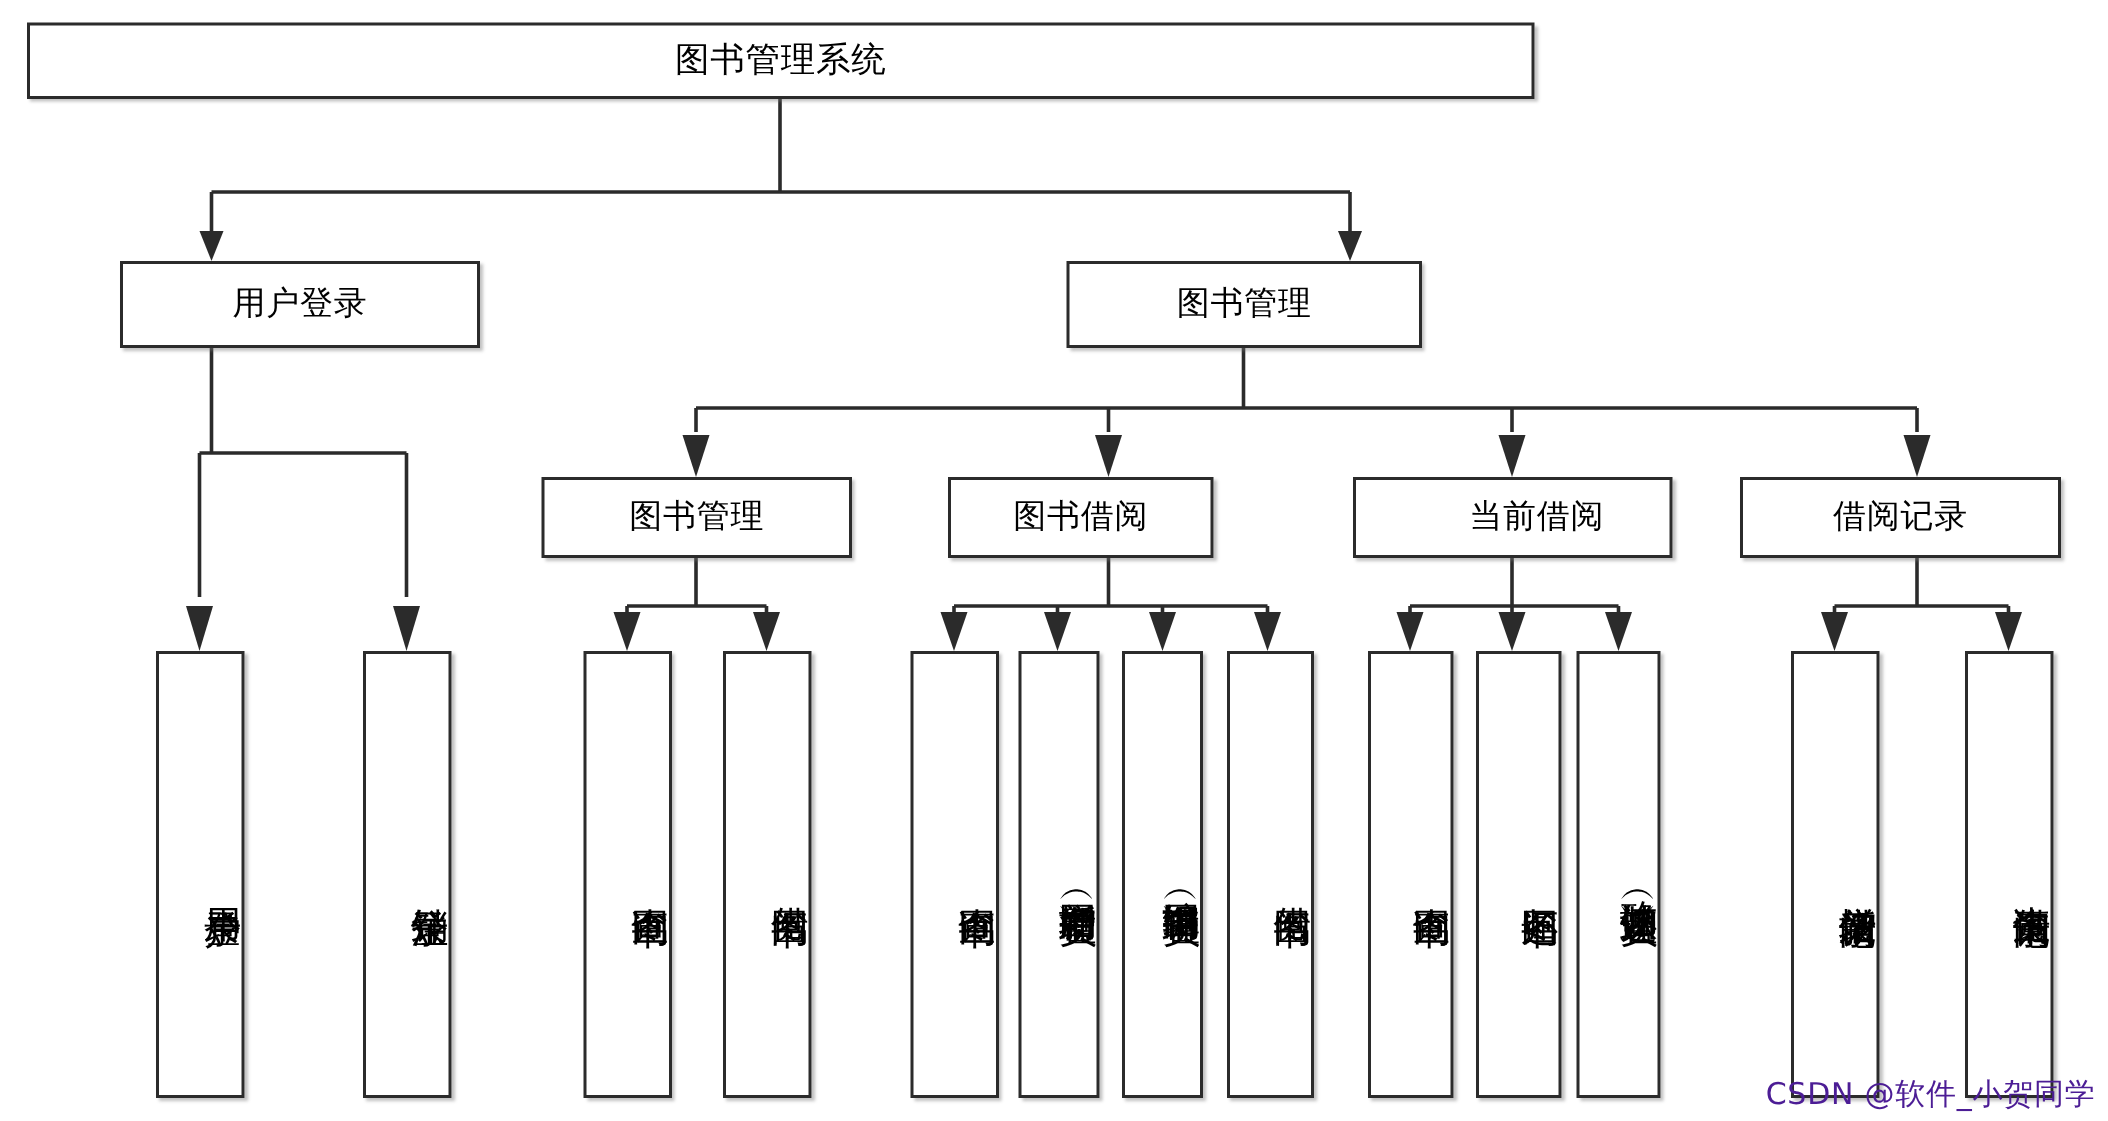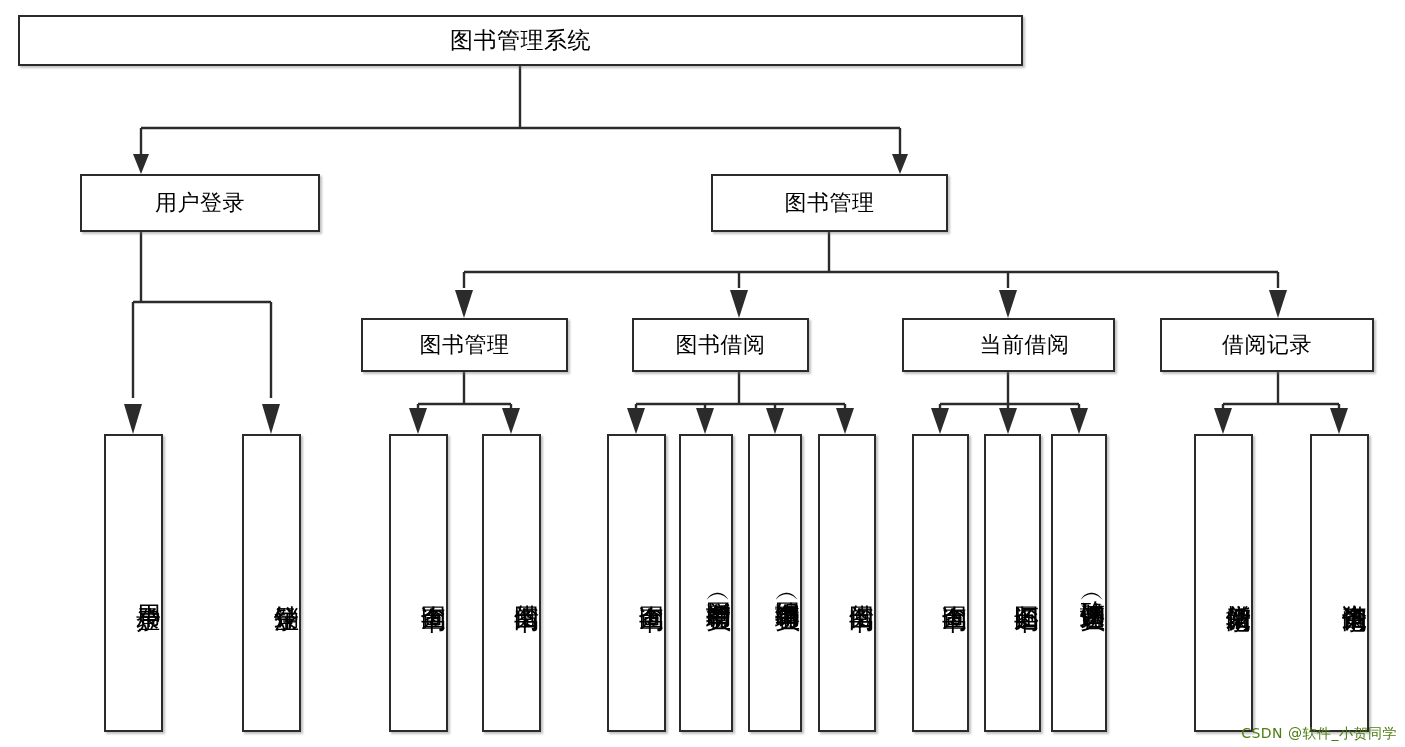--- a/index.html
+++ b/index.html
@@ -43,22 +43,22 @@
 
   svg.connectors{position:absolute;left:0;top:0;width:1405px;height:747px;pointer-events:none;}
   svg.connectors line, svg.connectors path{
     stroke:#2b2b2b;stroke-width:2.4;fill:none;
   }
   .arrow-head{fill:#2b2b2b;stroke:none;}
 
   #watermark{
     position:absolute;
     right:8px;bottom:4px;
-    font-size:14px;
-    color:#4d7c0f;
+    font-size:20px;
+    color:#4c1d95;
     letter-spacing:0.5px;
     white-space:nowrap;
     font-family:"DejaVu Sans","Liberation Sans",sans-serif;
   }
 </style>
 </head>
 <body>
 
 <div id="diagram-canvas">
 

